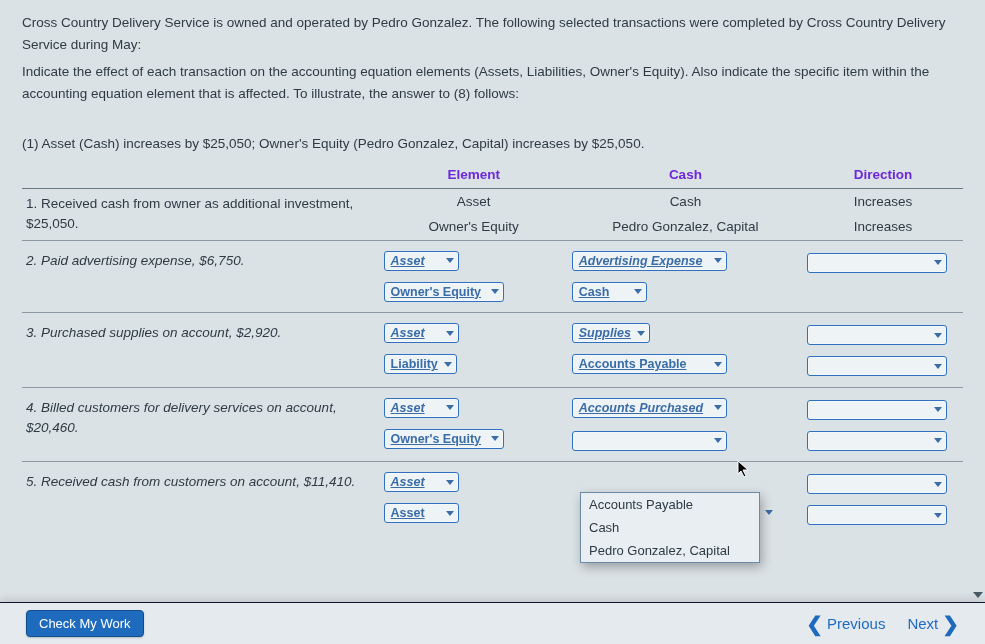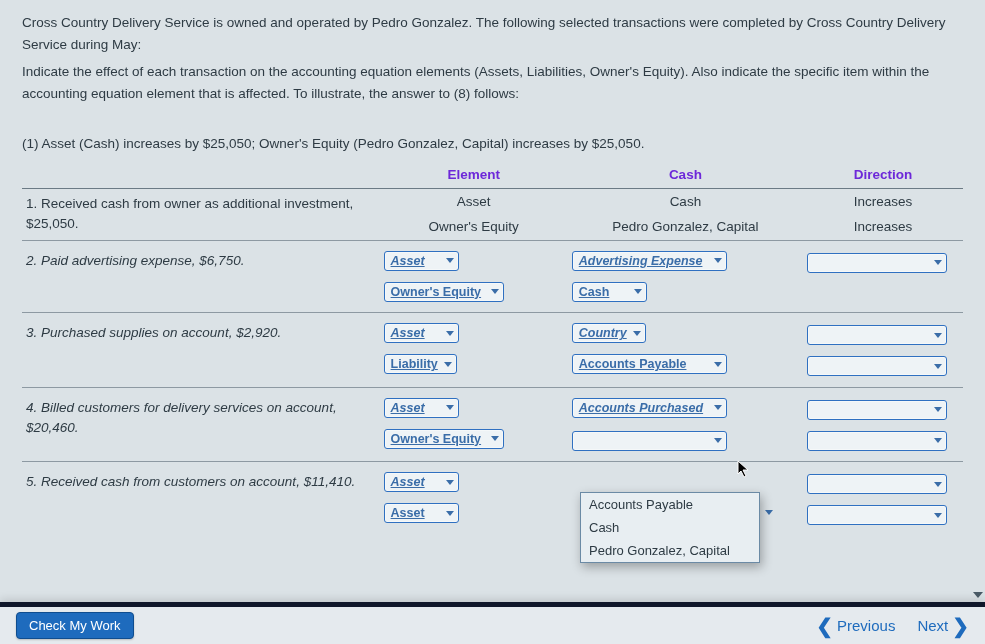--- a/index.html
+++ b/index.html
@@ -92,26 +92,26 @@
   .cursor {
     position:absolute;
     left: 737px; top: 460px;
     width:14px; height:18px;
     z-index:60;
   }
   .footer {
     position: absolute;
     bottom: 0; left: 0; right: 0;
     height: 42px;
-    border-top: 5px solid #0f172a;
+    border-top: 1px solid #0f172a;
     background: #e5eaee;
     display: flex;
     align-items: center;
     justify-content: space-between;
-    padding: 0 16px;
+    padding: 0 26px;
     box-shadow: 0 -3px 8px rgba(0,0,0,.12);
   }
   .check-btn {
     background: #1e6bbd;
     color: #fff;
     border: 1px solid #0f4d8f;
     border-radius: 4px;
     padding: 5px 12px;
     font-size: 13px;
     cursor: pointer;
@@ -198,21 +198,21 @@
           <td colspan="4"></td>
         </tr>
 
       <tr class="row-group">
         <td class="desc" rowspan="2">3. Purchased supplies on account, $2,920.</td>
         <td><span class="dd sm">
               <span>Asset</span>
               <span class="dd-caret"></span>
             </span></td>
         <td><span class="dd">
-              <span>Country</span>
+              <span>Supplies</span>
               <span class="dd-caret"></span>
             </span></td>
         <td><span class="dd dir">
               <span></span>
               <span class="dd-caret"></span>
             </span></td>
       </tr>
       <tr class="row-sub">
         <td><span class="dd">
               <span>Liability</span>

